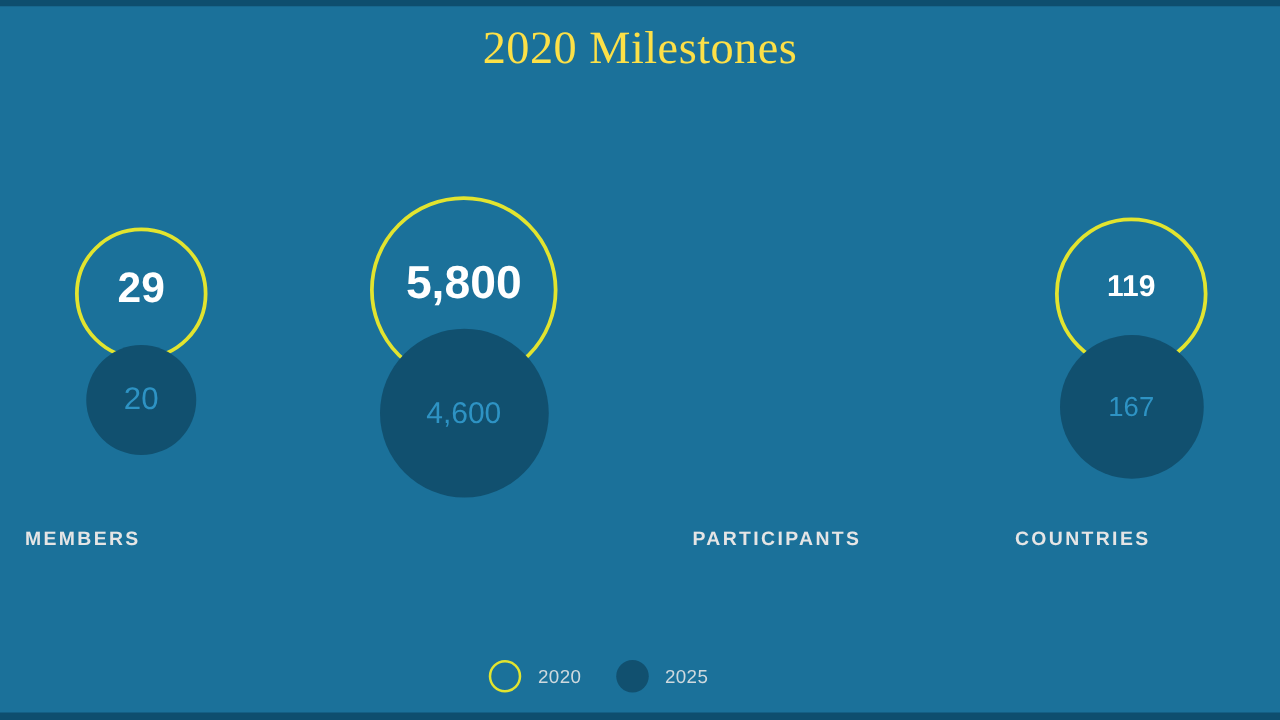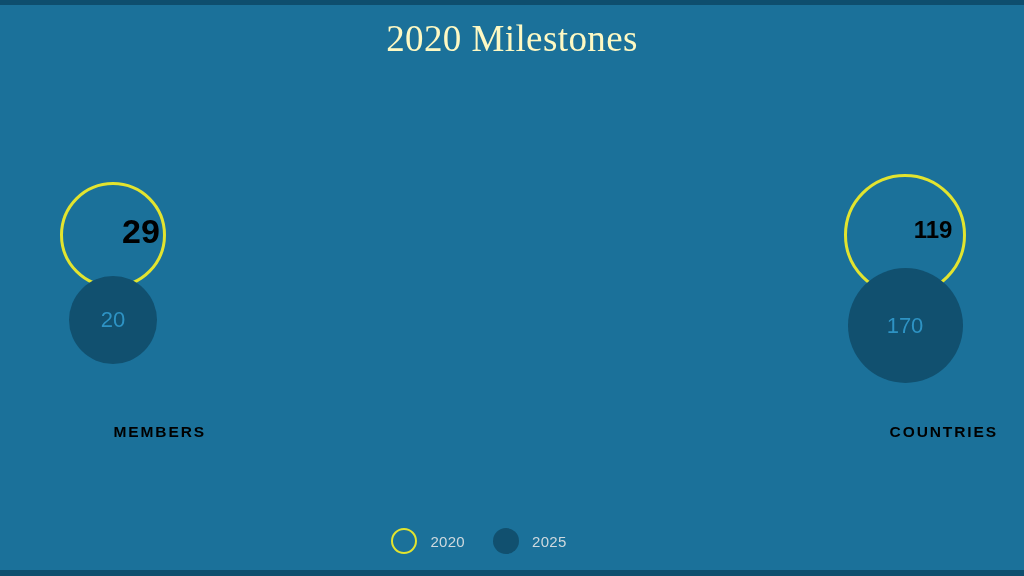--- a/index.html
+++ b/index.html
@@ -36,21 +36,21 @@
   
   #title {
     position: absolute;
     top: 16px;
     left: 0;
     width: 1024px;
     text-align: center;
     font-family: "Liberation Serif", "DejaVu Serif", serif;
     font-size: 37px;
     font-weight: 400;
-    color: #fef9c3;
+    color: #fde047;
     letter-spacing: 0.4px;
     line-height: 46px;
   }
 
   
   .metric {
     position: absolute;
     top: 120px;
     height: 340px;
   }
@@ -74,44 +74,43 @@
   .disc {
     position: absolute;
     border-radius: 50%;
     background: #11506f;
     z-index: 2;
   }
 
   .value-new {
     position: absolute;
     z-index: 3;
-    color: #000000;
+    color: #ffffff;
     font-weight: bold;
     text-align: center;
     white-space: nowrap;
     transform: translate(-50%, -50%);
-    margin-left: 28px;
   }
 
   .value-old {
     position: absolute;
     z-index: 3;
     color: #2e93c4;
     font-weight: 400;
     text-align: center;
     white-space: nowrap;
     transform: translate(-50%, -50%);
   }
 
   .cat-label {
     position: absolute;
     left: 0;
     width: 100%;
-    text-align: right;
-    color: #000000;
+    text-align: left;
+    color: #e5e5e5;
     font-size: 15.5px;
     font-weight: bold;
     letter-spacing: 1.9px;
     white-space: nowrap;
   }
 
   
   #legend {
     position: absolute;
     left: 0;
@@ -154,34 +153,41 @@
   <div class="edge-band top"></div>
 
   <div id="title">2020 Milestones</div>
 
   <div id="metrics-area">
       <div class="metric" style="left: 20px; width: 186px;">
         <div class="stack">
           <div class="ring" style="width: 106px; height: 106px; left: 40px; top: 62px;"></div>
           <div class="disc" style="width: 88px; height: 88px; left: 49px; top: 156px;"></div>
           <div class="value-new" style="left: 93px; top: 110.76px; font-size: 34px;">29</div>
-          <div class="value-old" style="left: 93px; top: 200px; font-size: 22px;">20</div>
+          <div class="value-old" style="left: 93px; top: 200px; font-size: 25px;">20</div>
         </div>
         <div class="cat-label" style="top: 303px;">MEMBERS</div>
       </div>
       <div class="metric" style="left: 278px; width: 186px;">
+        <div class="stack">
+          <div class="ring" style="width: 150px; height: 150px; left: 18px; top: 37px;"></div>
+          <div class="disc" style="width: 135px; height: 135px; left: 25.5px; top: 143px;"></div>
+          <div class="value-new" style="left: 93px; top: 106px; font-size: 37px;">5,800</div>
+          <div class="value-old" style="left: 93px; top: 210.5px; font-size: 24px;">4,600</div>
+        </div>
       </div>
       <div class="metric" style="left: 554px; width: 186px;">
+        <div class="cat-label" style="top: 303px;">PARTICIPANTS</div>
       </div>
       <div class="metric" style="left: 812px; width: 186px;">
         <div class="stack">
           <div class="ring" style="width: 122px; height: 122px; left: 32px; top: 54px;"></div>
           <div class="disc" style="width: 115px; height: 115px; left: 35.5px; top: 148px;"></div>
           <div class="value-new" style="left: 93px; top: 110.12px; font-size: 24px;">119</div>
-          <div class="value-old" style="left: 93px; top: 205.5px; font-size: 22px;">170</div>
+          <div class="value-old" style="left: 93px; top: 205.5px; font-size: 22px;">167</div>
         </div>
         <div class="cat-label" style="top: 303px;">COUNTRIES</div>
       </div>
     </div>
 
   <div id="legend">
     <div class="legend-item">
       <span class="legend-ring"></span>
       <span class="legend-text">2020</span>
     </div>

